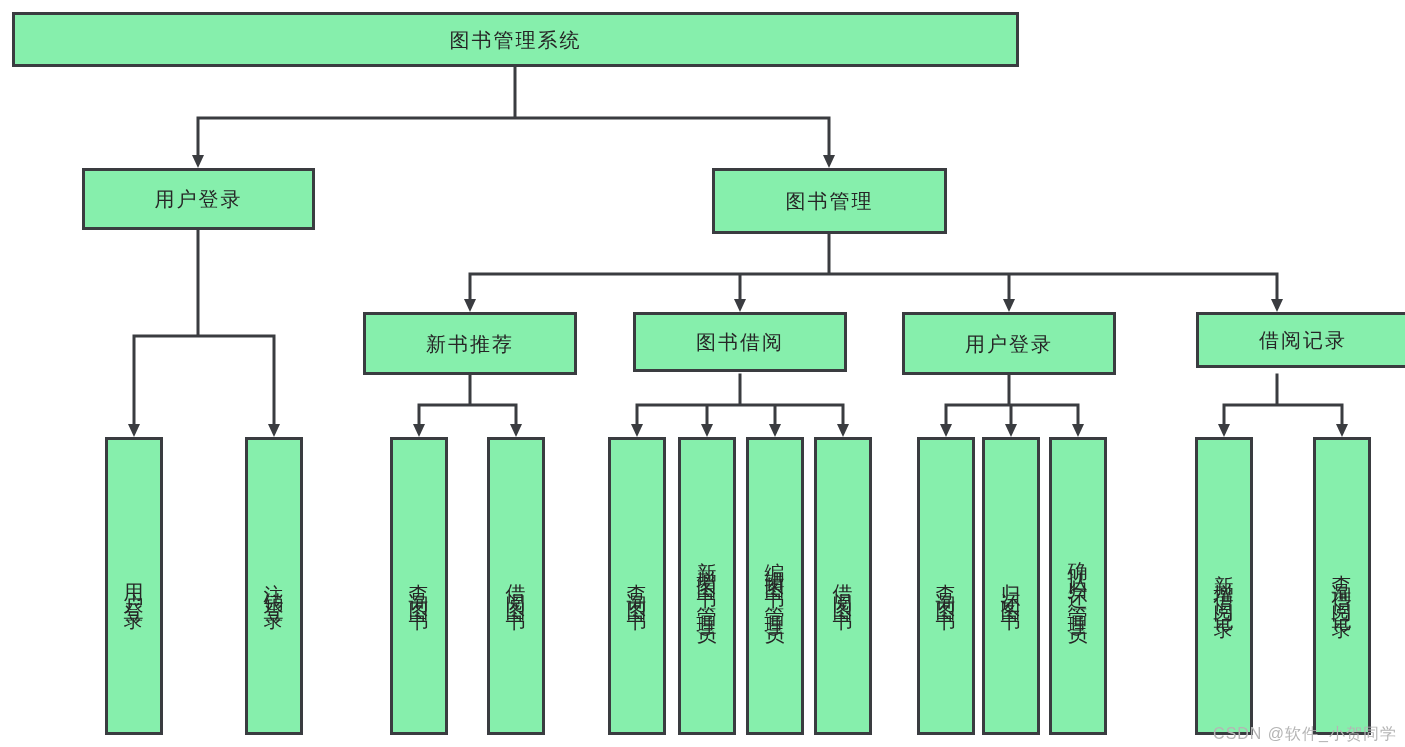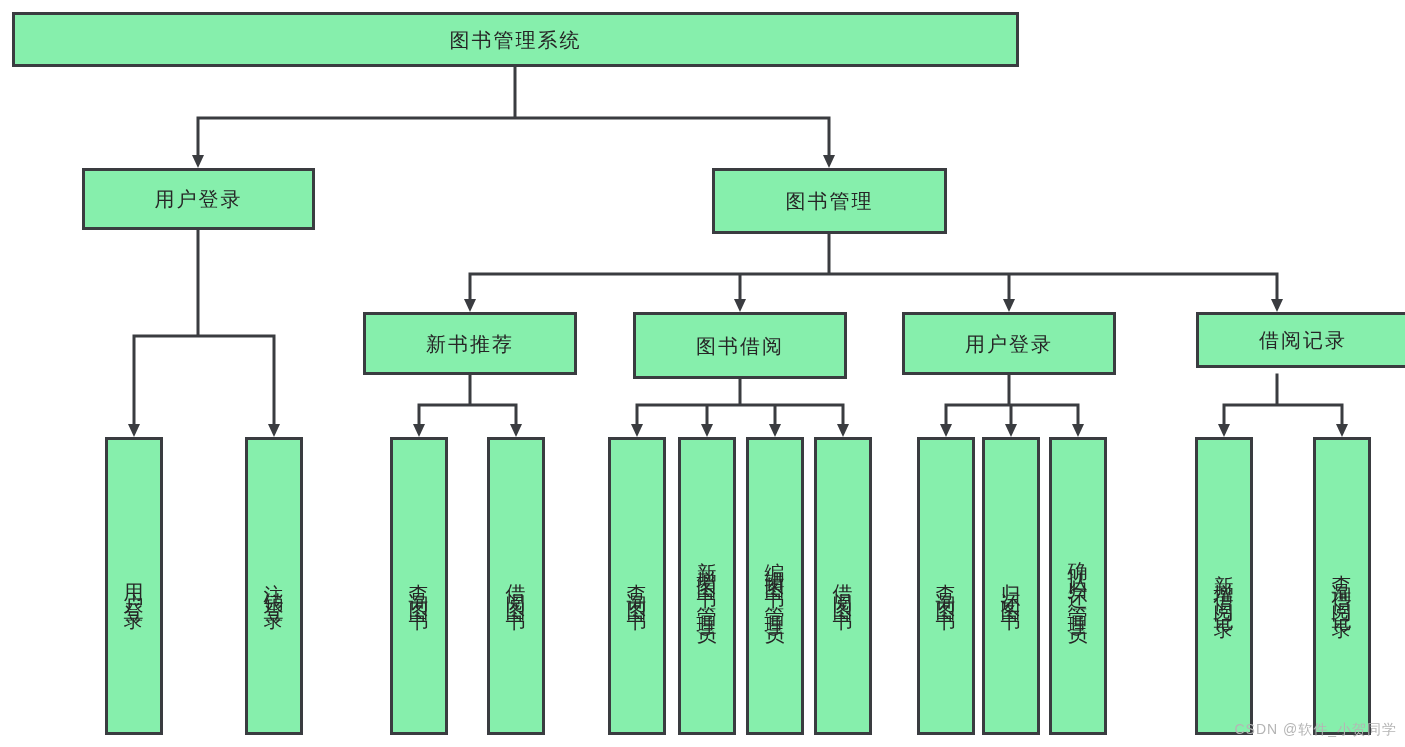--- a/index.html
+++ b/index.html
@@ -41,22 +41,22 @@
     writing-mode: vertical-rl;
     text-orientation: mixed;
     letter-spacing: 9px;
     font-size: 20px;
     white-space: nowrap;
   }
   .leaf { width: 58px; height: 298px; top: 437px; }
   .watermark {
     position: absolute;
     right: 8px;
-    bottom: 8px;
-    font-size: 14px;
+    bottom: 2px;
+    font-size: 16px;
     color: var(--watermark);
     letter-spacing: 1px;
     z-index: 3;
     white-space: nowrap;
   }
 </style>
 </head>
 <body>
 
 <div class="canvas">
@@ -111,21 +111,21 @@
   <div class="box" style="left:82px;top:168px;width:233px;height:62px">
     <span>用户登录</span>
   </div>
   <div class="box" style="left:712px;top:168px;width:235px;height:66px">
     <span>图书管理</span>
   </div>
 
   <div class="box" style="left:363px;top:312px;width:214px;height:63px">
     <span>新书推荐</span>
   </div>
-  <div class="box" style="left:633px;top:312px;width:214px;height:67px">
+  <div class="box" style="left:633px;top:312px;width:214px;height:60px">
     <span>图书借阅</span>
   </div>
   <div class="box" style="left:902px;top:312px;width:214px;height:63px">
     <span>用户登录</span>
   </div>
   <div class="box" style="left:1196px;top:312px;width:214px;height:56px">
     <span>借阅记录</span>
   </div>
 
   <div class="box vert leaf" style="left:105px">

